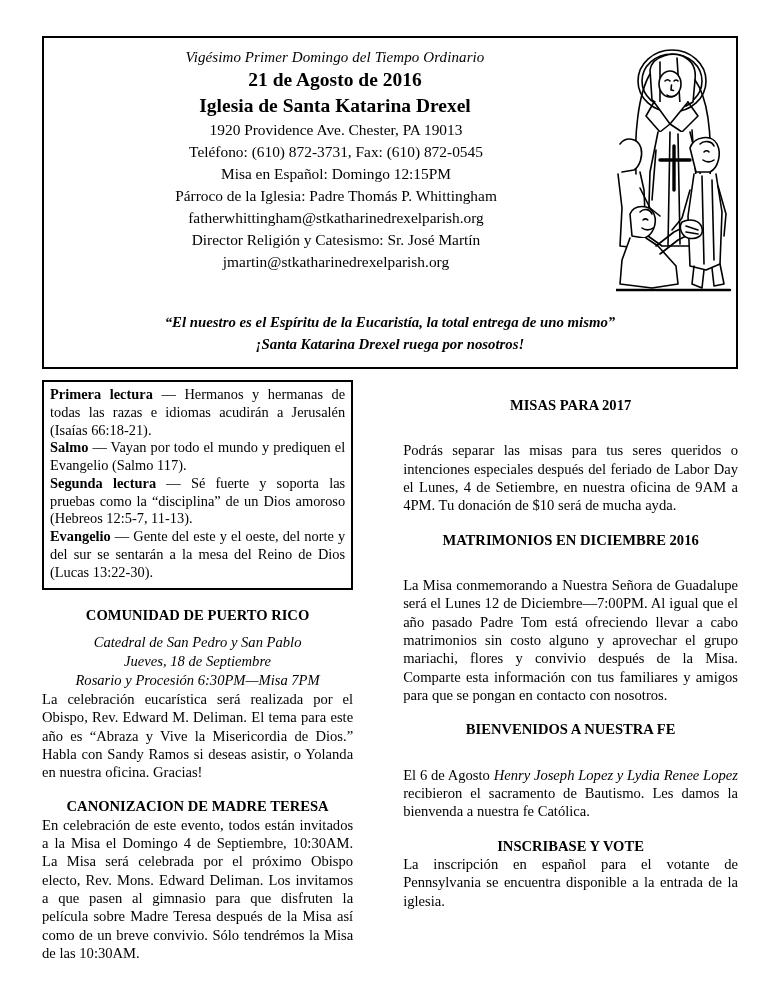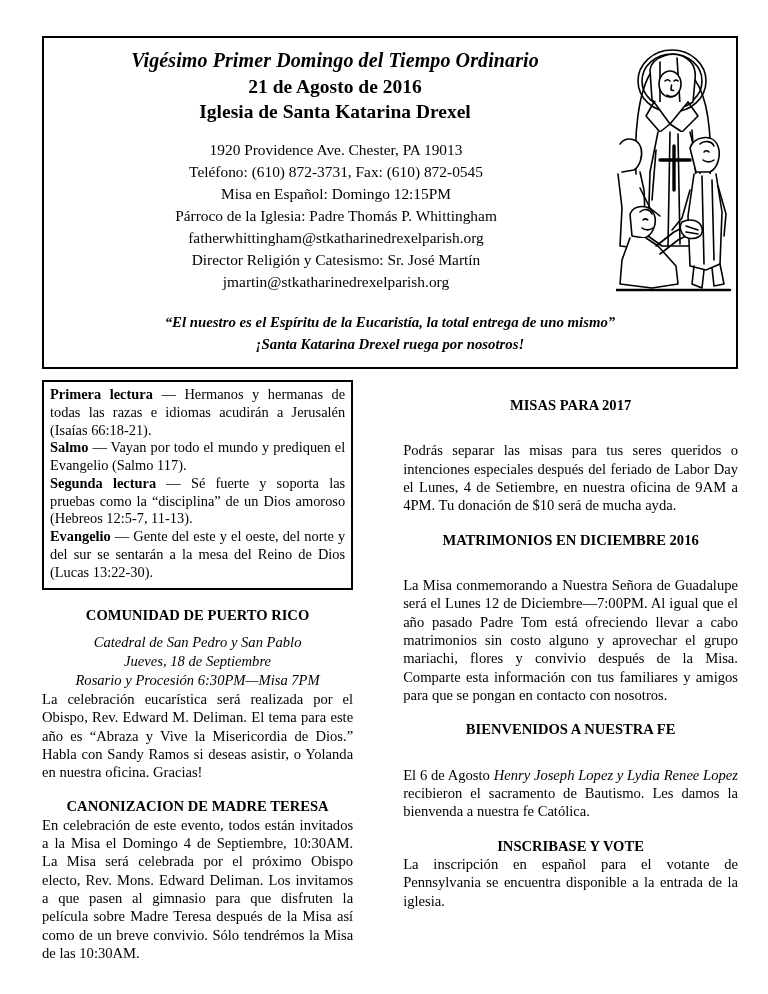--- a/index.html
+++ b/index.html
@@ -36,39 +36,38 @@
     height: 100%;
     box-sizing: border-box;
     padding: 10px 4px 0 4px;
   }
   .title-block {
     text-align: center;
     padding-right: 110px;
   }
   .t-line1 {
     font-style: italic;
-    font-weight: bold;
-    font-size: 20px;
+    font-weight: normal;
+    font-size: 15px;
     line-height: 1.28;
     letter-spacing: 0.1px;
   }
   .t-line2 {
     font-weight: bold;
     font-size: 19.5px;
     line-height: 1.32;
   }
   .t-line3 {
     font-weight: bold;
     font-size: 19.5px;
     line-height: 1.32;
   }
   .contact-block {
     text-align: center;
     padding-right: 108px;
-    margin-top: 14px;
     font-size: 15.4px;
     line-height: 1.43;
   }
   .contact-block .b { font-weight: normal; }
   .motto-block {
     position: absolute;
     left: 0;
     right: 0;
     bottom: 12px;
     text-align: center;

